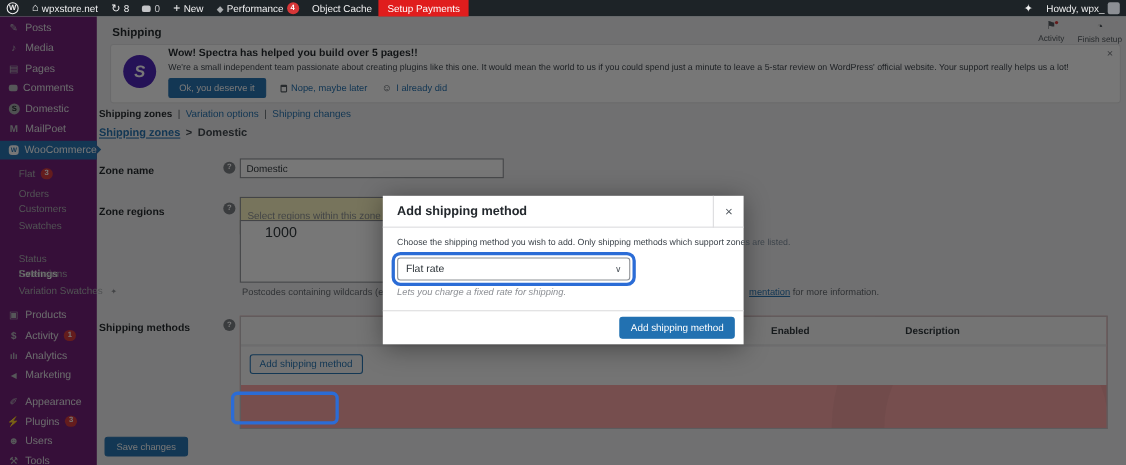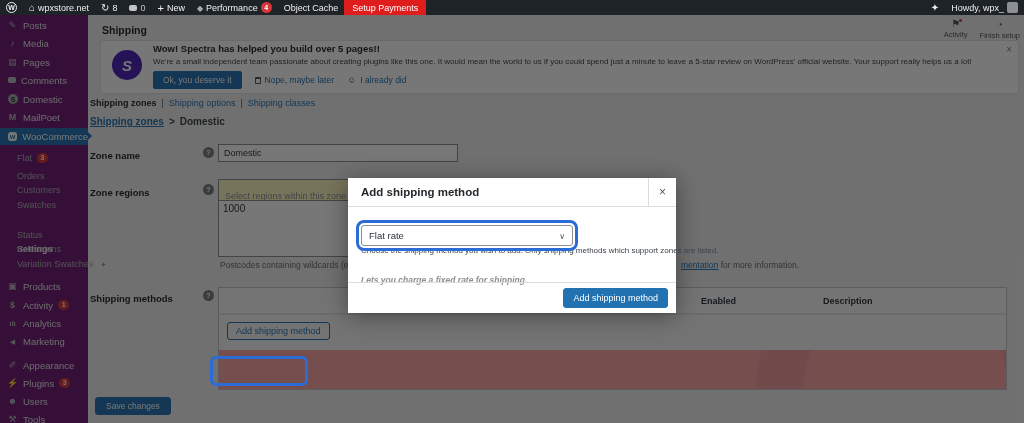--- a/index.html
+++ b/index.html
@@ -98,21 +98,21 @@
   
   .form-label { position:absolute; left:90px; font-size:9.5px; font-weight:bold; color:#1d2327; }
   .help-tip { position:absolute; left:203px; width:11px; height:11px; border-radius:50%; background:#787c82; color:#fff;
     font-size:7px; font-weight:bold; display:flex; align-items:center; justify-content:center; cursor:pointer; }
   .help-tip::before { content:"?"; }
   #zone-name-input { position:absolute; left:218px; top:144px; width:240px; height:18px; border:1px solid #8c8f94;
     background:#fff; font-size:9px; padding:0 5px; color:#2c3338; font-family:inherit; }
   #zone-regions-select { position:absolute; left:218px; top:179px; width:240px; height:19px; border:1px solid #8c8f94;
     background:#fef9c3; font-size:9px; color:#8c8f94; display:flex; align-items:center; padding:16px 6px; cursor:text; }
   #postcodes-textarea { position:absolute; left:218px; top:200px; width:240px; height:57px; border:1px solid #8c8f94;
-    background:#fff; font-size:10px; padding:2px 4px; color:#2c3338; resize:none; font-family:inherit; }
+    background:#fff; font-size:13px; padding:2px 22px; color:#2c3338; resize:none; font-family:inherit; }
   #helper-prefix { position:absolute; left:220px; top:260px; font-size:8.5px; color:#646970; white-space:nowrap; }
   #helper-suffix { position:absolute; left:681px; top:260px; font-size:8.5px; color:#646970; white-space:nowrap; }
   #helper-link { color:#2271b1; text-decoration:underline; cursor:pointer; }
 
   
   #methods-table { position:absolute; left:218px; top:287px; width:789px; height:103px; background:#fca5a5;
     border:1px solid #c3c4c7; overflow:hidden; }
   #mt-head { position:relative; height:26px; background:#f8f9f9; border-bottom:1px solid #e2e4e7; }
   .mt-col { position:absolute; top:8px; font-size:9px; font-weight:bold; color:#2c3338; }
   #mt-col-enabled { left:482px; }
@@ -134,21 +134,21 @@
   #modal-header { display:flex; align-items:center; height:29px; border-bottom:1px solid #dcdcde; }
   #modal-title { padding-left:13px; font-size:11.5px; font-weight:bold; color:#23282d; }
   #modal-close { margin-left:auto; width:28px; height:29px; border-left:1px solid #dcdcde; display:flex; align-items:center;
     justify-content:center; color:#50575e; font-size:12px; cursor:pointer; }
   #modal-body { padding:9px 13px 0 13px; }
   #modal-text { font-size:8px; color:#3c434a; white-space:nowrap; }
   #method-select { margin-top:9px; width:212px; height:21px; border:1px solid #8c8f94; border-radius:3px; background:#fff;
     display:flex; align-items:center; justify-content:space-between; padding:0 7px; font-size:9.5px; color:#2c3338;
     cursor:pointer; outline:3px solid #2b6cd6; outline-offset:2px; }
   .i-chevron::before { content:"∨"; font-size:8px; color:#50575e; }
-  #method-desc { margin-top:20px; font-size:8.5px; font-style:italic; color:#8c8f94;font-weight:bold; }
+  #method-desc { margin-top:5px; font-size:8.5px; font-style:italic; color:#8c8f94; }
   #modal-footer { position:absolute; left:0; right:0; bottom:0; height:31px; border-top:1px solid #dcdcde; }
   #modal-submit { position:absolute; right:8px; top:5px; background:#2271b1; border:1px solid #2271b1; color:#fff;
     font-size:9px; padding:4px 9px; border-radius:3px; cursor:pointer; font-family:inherit; }
 
   
   #add-ring { position:absolute; left:210px; top:356px; width:98px; height:30px; border:3px solid #2b6cd6;
     border-radius:6px; z-index:160; }
 </style>
 </head>
 <body>
@@ -314,23 +314,23 @@
           <span class="i-smile"></span>
           <span>I already did</span>
         </span>
     </div>
     <div id="notice-close">×</div>
   </div>
 
   <div id="tabs">
     <span class="tab-current">Shipping zones</span>
     <span class="tab-sep">|</span>
-    <span class="tab-link">Shipping options</span>
+    <span class="tab-link">Variation options</span>
     <span class="tab-sep">|</span>
-    <span class="tab-link">Shipping classes</span>
+    <span class="tab-link">Shipping changes</span>
   </div>
 
   <div id="breadcrumb">
     <span id="bc-parent">Shipping zones</span>
     <span class="bc-dark">&gt;</span>
     <span class="bc-dark">Domestic</span>
   </div>
 
   <div class="form-label" style="top:150px">Zone name</div>
   <span class="help-tip" style="top:147px"></span>
@@ -360,25 +360,25 @@
   <button id="save-button">Save changes</button>
 
   <div id="backdrop"></div>
 
   <div id="modal">
     <div id="modal-header">
       <span id="modal-title">Add shipping method</span>
       <span id="modal-close">×</span>
     </div>
     <div id="modal-body">
+      <div id="modal-text">Choose the shipping method you wish to add. Only shipping methods which support zones are listed.</div>
       <div id="method-select">
         <span>Flat rate</span>
         <span class="i-chevron"></span>
       </div>
-      <div id="modal-text">Choose the shipping method you wish to add. Only shipping methods which support zones are listed.</div>
       <div id="method-desc">Lets you charge a fixed rate for shipping.</div>
     </div>
     <div id="modal-footer">
       <button id="modal-submit">Add shipping method</button>
     </div>
   </div>
 
   <div id="add-ring"></div>
 
 </div>

